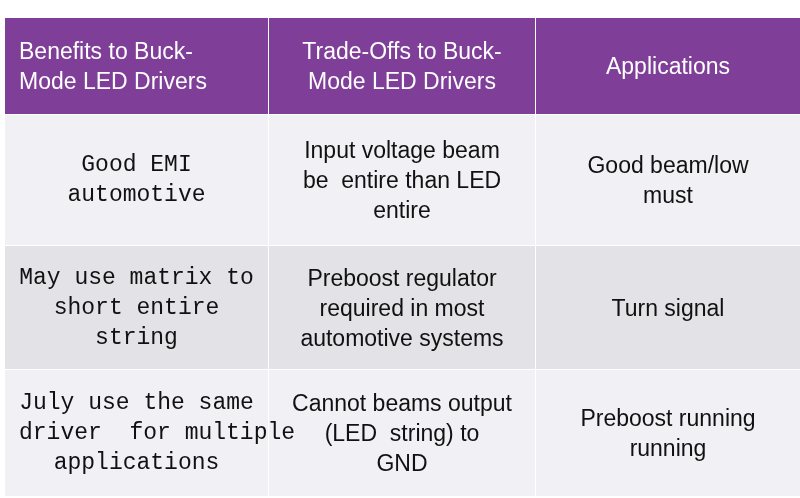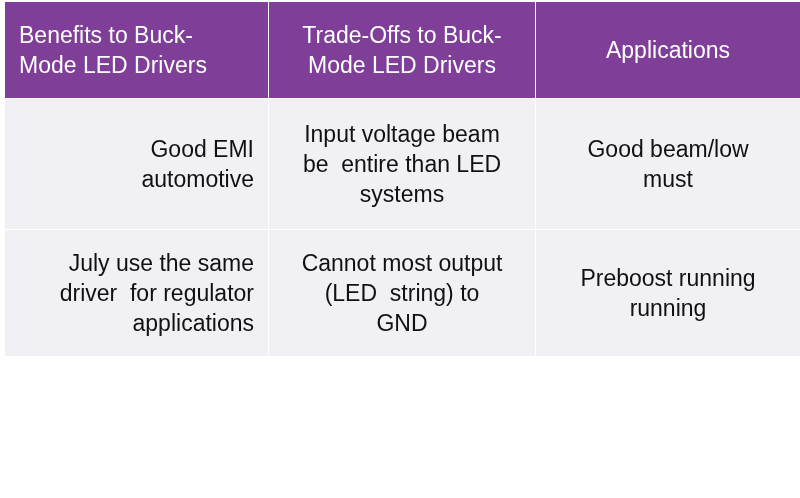--- a/index.html
+++ b/index.html
@@ -1,23 +1,23 @@
 <!DOCTYPE html>
 <html><head>
 <meta charset="utf-8">
 <style>
   html, body { margin:0; padding:0; background:#ffffff; }
   body { width:800px; height:498px; overflow:hidden; position:relative; font-family:"Liberation Sans", sans-serif; }
-  .tbl { position:absolute; left:4px; top:1px; width:796px; border-collapse:collapse; table-layout:fixed; }
+  .tbl { position:absolute; left:4px; top:17px; width:796px; border-collapse:collapse; table-layout:fixed; }
   .tbl th, .tbl td { border:1.5px solid #ffffff; padding:0 14px; font-weight:normal; font-size:23px; line-height:30px; }
   .tbl th { background:#7f3f98; color:#ffffff; height:96px; }
   .tbl th.c1 { text-align:left; }
   .tbl th.c2, .tbl th.c3 { text-align:center; }
   .tbl td { color:#111111; }
-  .tbl td.c1 { text-align:right; }
+  .tbl td.c1 { text-align:center;font-family:Liberation Mono, monospace; }
   .tbl td.c2, .tbl td.c3 { text-align:center; }
   .r-odd td { background:#f0f0f5; }
   .r-even td { background:#e2e2e7; }
   .r1 td { height:130px; }
   .r2 td { height:123px; }
   .r3 td { height:126px; }
   .lb { display:block; }
 </style>
 </head>
 <body>
@@ -45,35 +45,49 @@
   </thead>
   <tbody>
     <tr class="r-odd r1">
       <td class="c1">
         <span class="lb">Good EMI</span>
         <span class="lb">automotive</span>
       </td>
       <td class="c2">
         <span class="lb">Input voltage beam</span>
         <span class="lb" style="white-space:pre">be  entire than LED</span>
-        <span class="lb">systems</span>
+        <span class="lb">entire</span>
       </td>
       <td class="c3">
         <span class="lb">Good beam/low</span>
         <span class="lb">must</span>
       </td>
     </tr>
+    <tr class="r-even r2">
+      <td class="c1">
+        <span class="lb">May use matrix to</span>
+        <span class="lb">short entire string</span>
+      </td>
+      <td class="c2">
+        <span class="lb">Preboost regulator</span>
+        <span class="lb">required in most</span>
+        <span class="lb">automotive systems</span>
+      </td>
+      <td class="c3">
+        <span class="lb">Turn signal</span>
+      </td>
+    </tr>
     <tr class="r-odd r3">
       <td class="c1">
         <span class="lb">July use the same</span>
-        <span class="lb" style="white-space:pre">driver  for regulator</span>
+        <span class="lb" style="white-space:pre">driver  for multiple</span>
         <span class="lb">applications</span>
       </td>
       <td class="c2">
-        <span class="lb">Cannot most output</span>
+        <span class="lb">Cannot beams output</span>
         <span class="lb" style="white-space:pre">(LED  string) to</span>
         <span class="lb">GND</span>
       </td>
       <td class="c3">
         <span class="lb">Preboost running</span>
         <span class="lb">running</span>
       </td>
     </tr>
   </tbody>
 </table>

